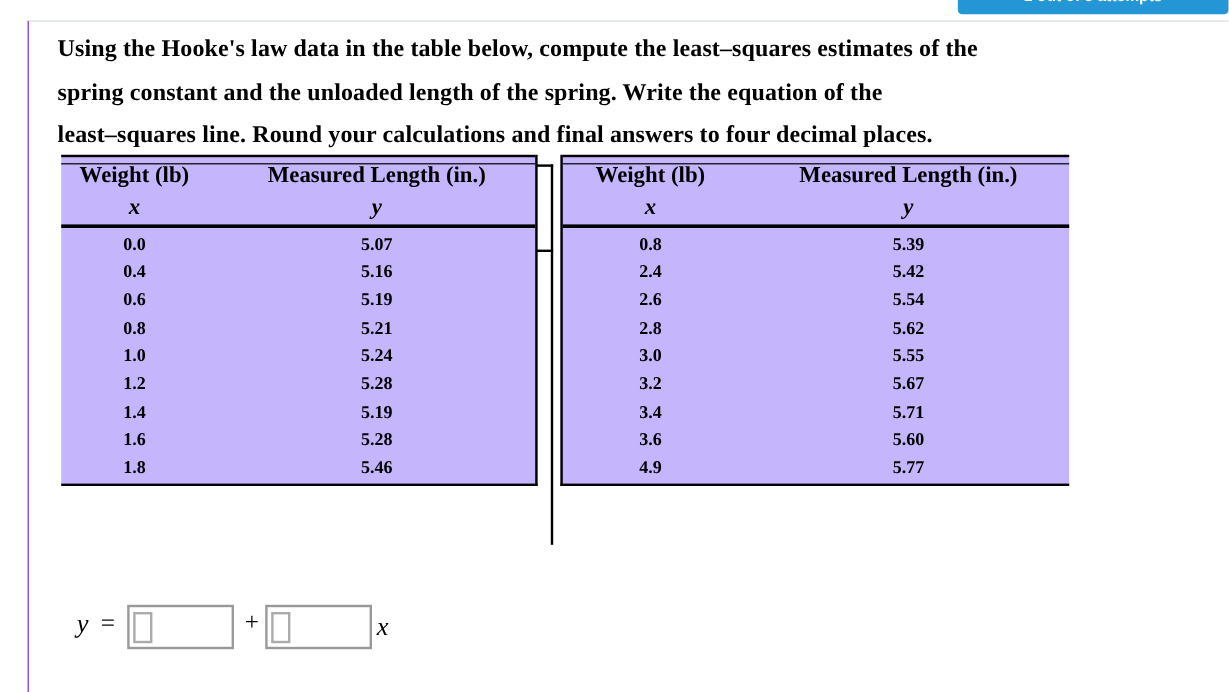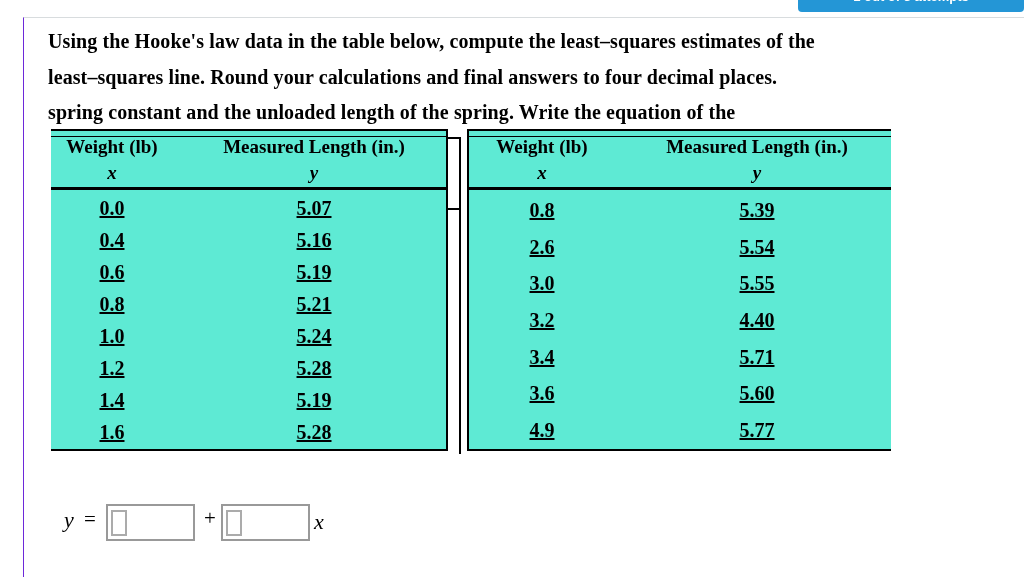--- a/index.html
+++ b/index.html
@@ -27,41 +27,41 @@
   }
 
   
   .problem { position:absolute; left:24px; top:6px; }
   .pline {
     font-size:20px; font-weight:bold; line-height:35.5px; white-space:nowrap;
     letter-spacing:0.1px;
   }
 
   
-  .datatable { position:absolute; top:111px; height:322px; background:#5eead4;text-align:center; }
+  .datatable { position:absolute; top:111px; height:276px; background:#c4b5fd;text-align:center; }
   .table-left  { left:27px;  width:397px; border-right:2px solid #000; border-bottom:2px solid #000; }
   .table-right { left:443px; width:424px; border-left:2px solid #000;  border-bottom:2px solid #000; }
   .datatable::before { 
     content:""; position:absolute; top:0; left:0; right:0; height:5px;
     border-top:2px solid #000; border-bottom:1px solid #000;
   }
   .hdr-rule { position:absolute; top:58px; left:0; right:0; height:3px; background:#000; }
   .hcell, .scell {
     position:absolute; transform:translateX(-50%); white-space:nowrap;
     font-weight:bold; font-size:19px;
   }
   .hcell { top:7px; }
   .scell { top:33px; font-style:italic; }
   .table-left  .pos1 { left:61px; }  .table-left  .pos2 { left:263px; }
   .table-right .pos1 { left:73px; }  .table-right .pos2 { left:288px; }
   .rows { position:absolute; top:63px; left:0; right:0; bottom:1px; display:flex; flex-direction:column; }
   .row  { flex:1; position:relative; }
   .row span {
     position:absolute; transform:translateX(-50%); top:50%; margin-top:-12px;
-    font-weight:bold; font-size:20px; line-height:24px; white-space:nowrap;text-decoration:underline;
+    font-weight:bold; font-size:15px; line-height:24px; white-space:nowrap;
   }
 
   
   .spine { position:absolute; left:435px; top:119px; width:2px; height:317px; background:#000; }
   .tick  { position:absolute; left:423px; width:14px; height:2px; background:#000; }
   .tick1 { top:119px; } .tick2 { top:190px; }
 
   
   .equation { position:absolute; left:0; top:486px; height:40px; width:100%; }
   .mathvar { position:absolute; font-style:italic; font-size:22px; top:3px; }
@@ -85,22 +85,22 @@
 <div class="page">
 
   <div class="attempts-clip">
     <button class="attempts-btn">1 out of 3 attempts</button>
   </div>
 
   <div class="content">
 
     <div class="problem">
       <div class="pline">Using the Hooke's law data in the table below, compute the least–squares estimates of the</div>
+      <div class="pline">spring constant and the unloaded length of the spring. Write the equation of the</div>
       <div class="pline">least–squares line. Round your calculations and final answers to four decimal places.</div>
-      <div class="pline">spring constant and the unloaded length of the spring. Write the equation of the</div>
     </div>
 
     <div class="datatable table-left">
       <span class="hcell pos1">Weight (lb)</span>
       <span class="hcell pos2">Measured Length (in.)</span>
       <span class="scell pos1">x</span>
       <span class="scell pos2">y</span>
       <div class="hdr-rule"></div>
       <div class="rows">
           <div class="row">
@@ -128,49 +128,61 @@
             <span class="pos2">5.28</span>
           </div>
           <div class="row">
             <span class="pos1">1.4</span>
             <span class="pos2">5.19</span>
           </div>
           <div class="row">
             <span class="pos1">1.6</span>
             <span class="pos2">5.28</span>
           </div>
+          <div class="row">
+            <span class="pos1">1.8</span>
+            <span class="pos2">5.46</span>
+          </div>
         </div>
     </div>
 
     <div class="spine"></div>
     <div class="tick tick1"></div>
     <div class="tick tick2"></div>
 
     <div class="datatable table-right">
       <span class="hcell pos1">Weight (lb)</span>
       <span class="hcell pos2">Measured Length (in.)</span>
       <span class="scell pos1">x</span>
       <span class="scell pos2">y</span>
       <div class="hdr-rule"></div>
       <div class="rows">
           <div class="row">
             <span class="pos1">0.8</span>
             <span class="pos2">5.39</span>
           </div>
           <div class="row">
+            <span class="pos1">2.4</span>
+            <span class="pos2">5.42</span>
+          </div>
+          <div class="row">
             <span class="pos1">2.6</span>
             <span class="pos2">5.54</span>
           </div>
           <div class="row">
+            <span class="pos1">2.8</span>
+            <span class="pos2">5.62</span>
+          </div>
+          <div class="row">
             <span class="pos1">3.0</span>
             <span class="pos2">5.55</span>
           </div>
           <div class="row">
             <span class="pos1">3.2</span>
-            <span class="pos2">4.40</span>
+            <span class="pos2">5.67</span>
           </div>
           <div class="row">
             <span class="pos1">3.4</span>
             <span class="pos2">5.71</span>
           </div>
           <div class="row">
             <span class="pos1">3.6</span>
             <span class="pos2">5.60</span>
           </div>
           <div class="row">

